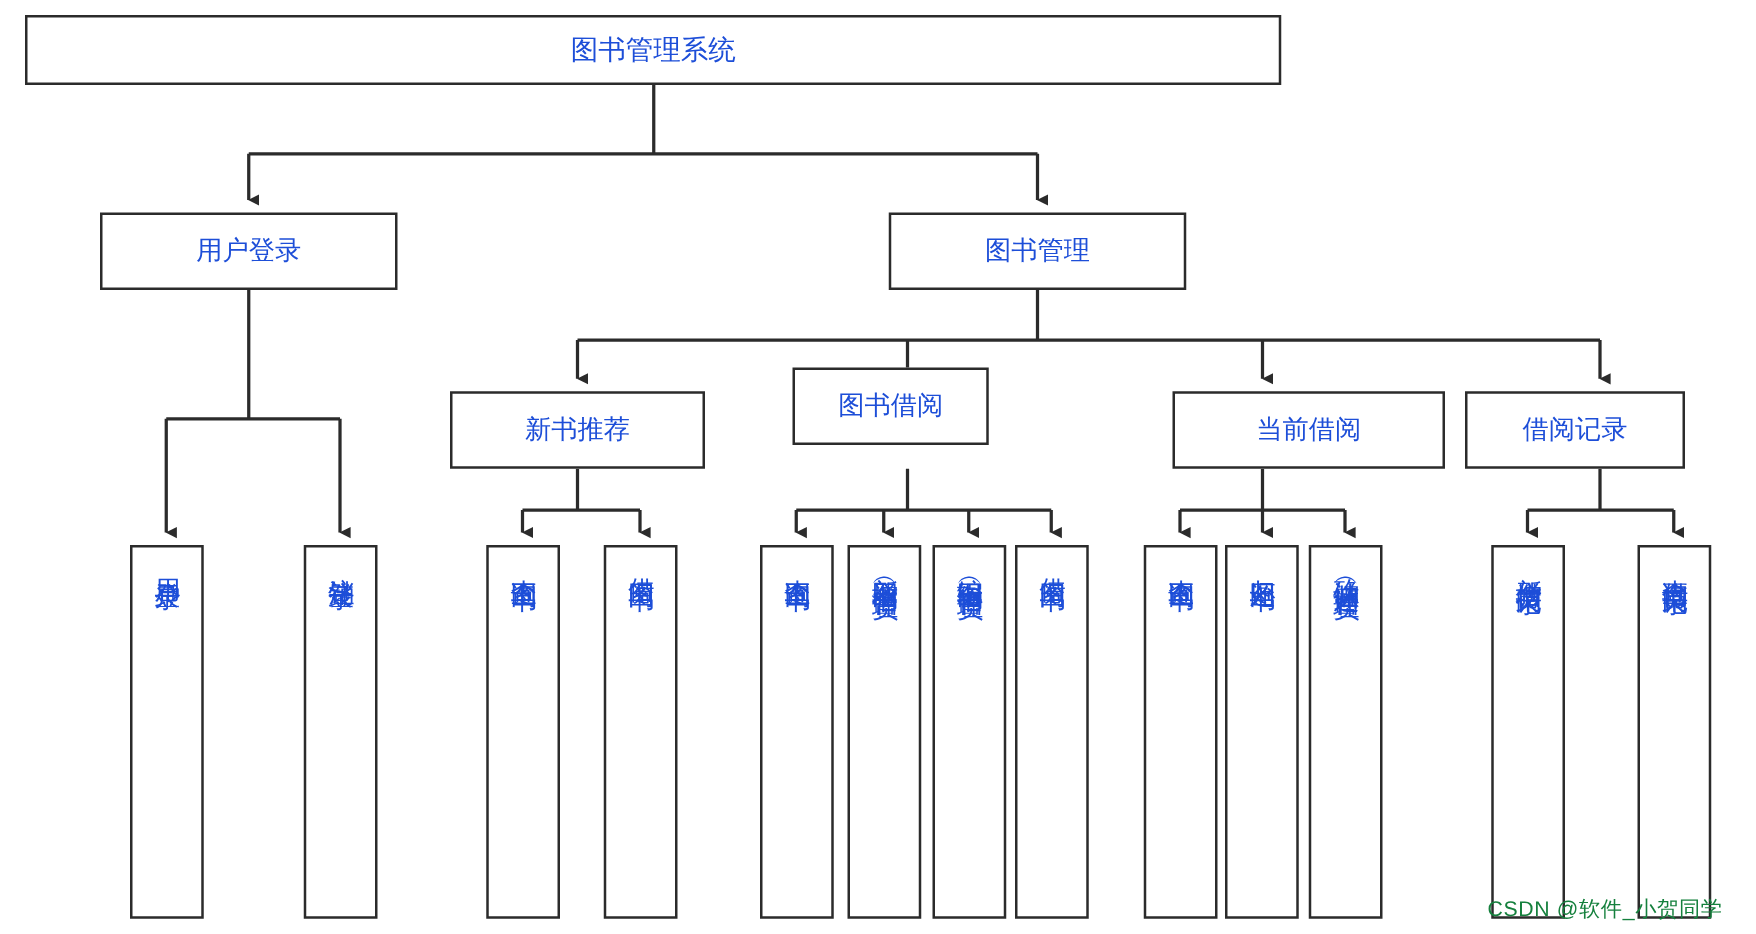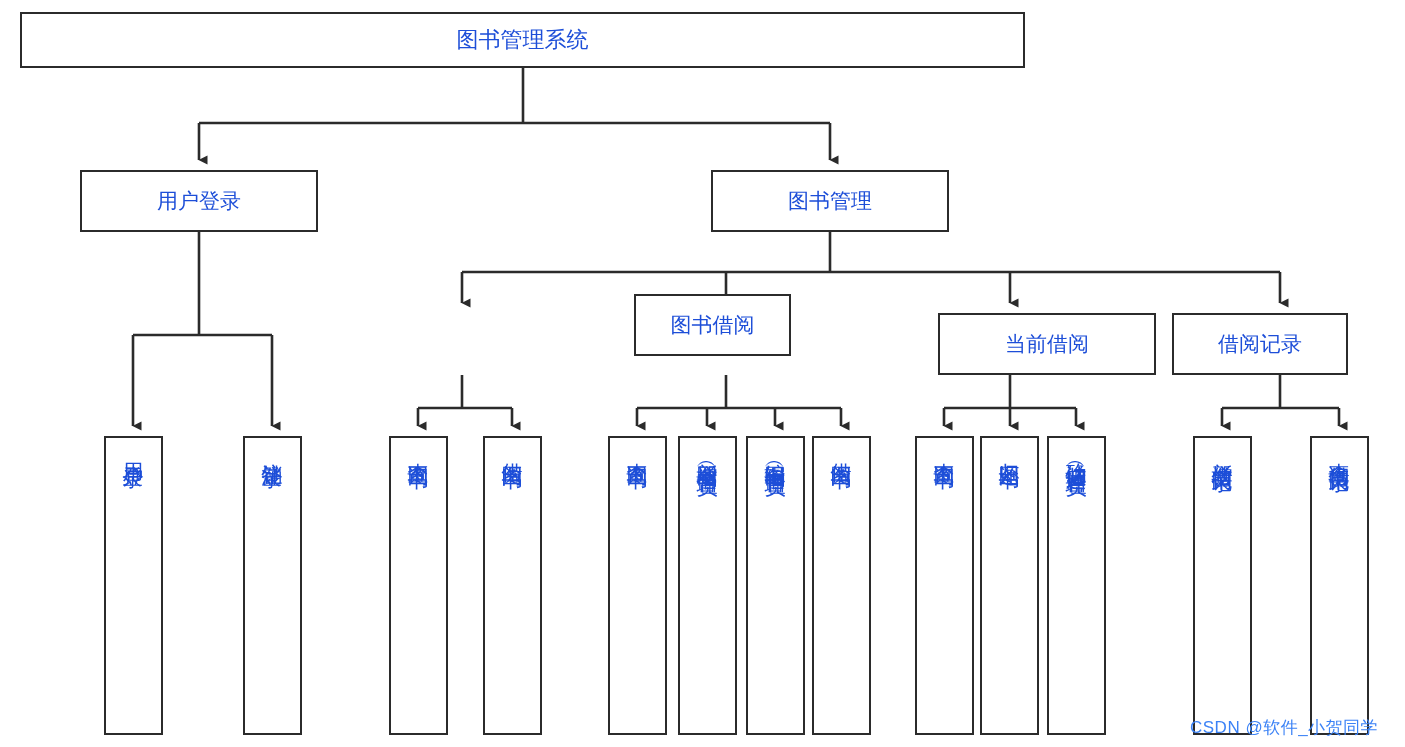--- a/index.html
+++ b/index.html
@@ -40,21 +40,21 @@
     font-size:21px;
     letter-spacing:2px;
     white-space:nowrap;
     line-height:1;
   }
 
   .watermark{
     position:absolute;
     left:1190px;top:716px;
     font-size:17px;
-    color:#3b82f6;
+    color:#15803d;
     letter-spacing:0.5px;
     white-space:nowrap;
     pointer-events:none;
   }
 </style>
 </head>
 <body>
 
 <div id="stage">
 
@@ -113,20 +113,23 @@
   </div>
 
   <div class="node h-node" style="left:80px;top:170px;width:238px;height:62px;">
     <span class="lbl">用户登录</span>
   </div>
 
   <div class="node h-node" style="left:711px;top:170px;width:238px;height:62px;">
     <span class="lbl">图书管理</span>
   </div>
 
+  <div class="node h-node" style="left:360px;top:313px;width:204px;height:62px;">
+    <span class="lbl">新书推荐</span>
+  </div>
 
   <div class="node h-node" style="left:634px;top:294px;width:157px;height:62px;">
     <span class="lbl">图书借阅</span>
   </div>
 
   <div class="node h-node" style="left:938px;top:313px;width:218px;height:62px;">
     <span class="lbl">当前借阅</span>
   </div>
 
   <div class="node h-node" style="left:1172px;top:313px;width:176px;height:62px;">

